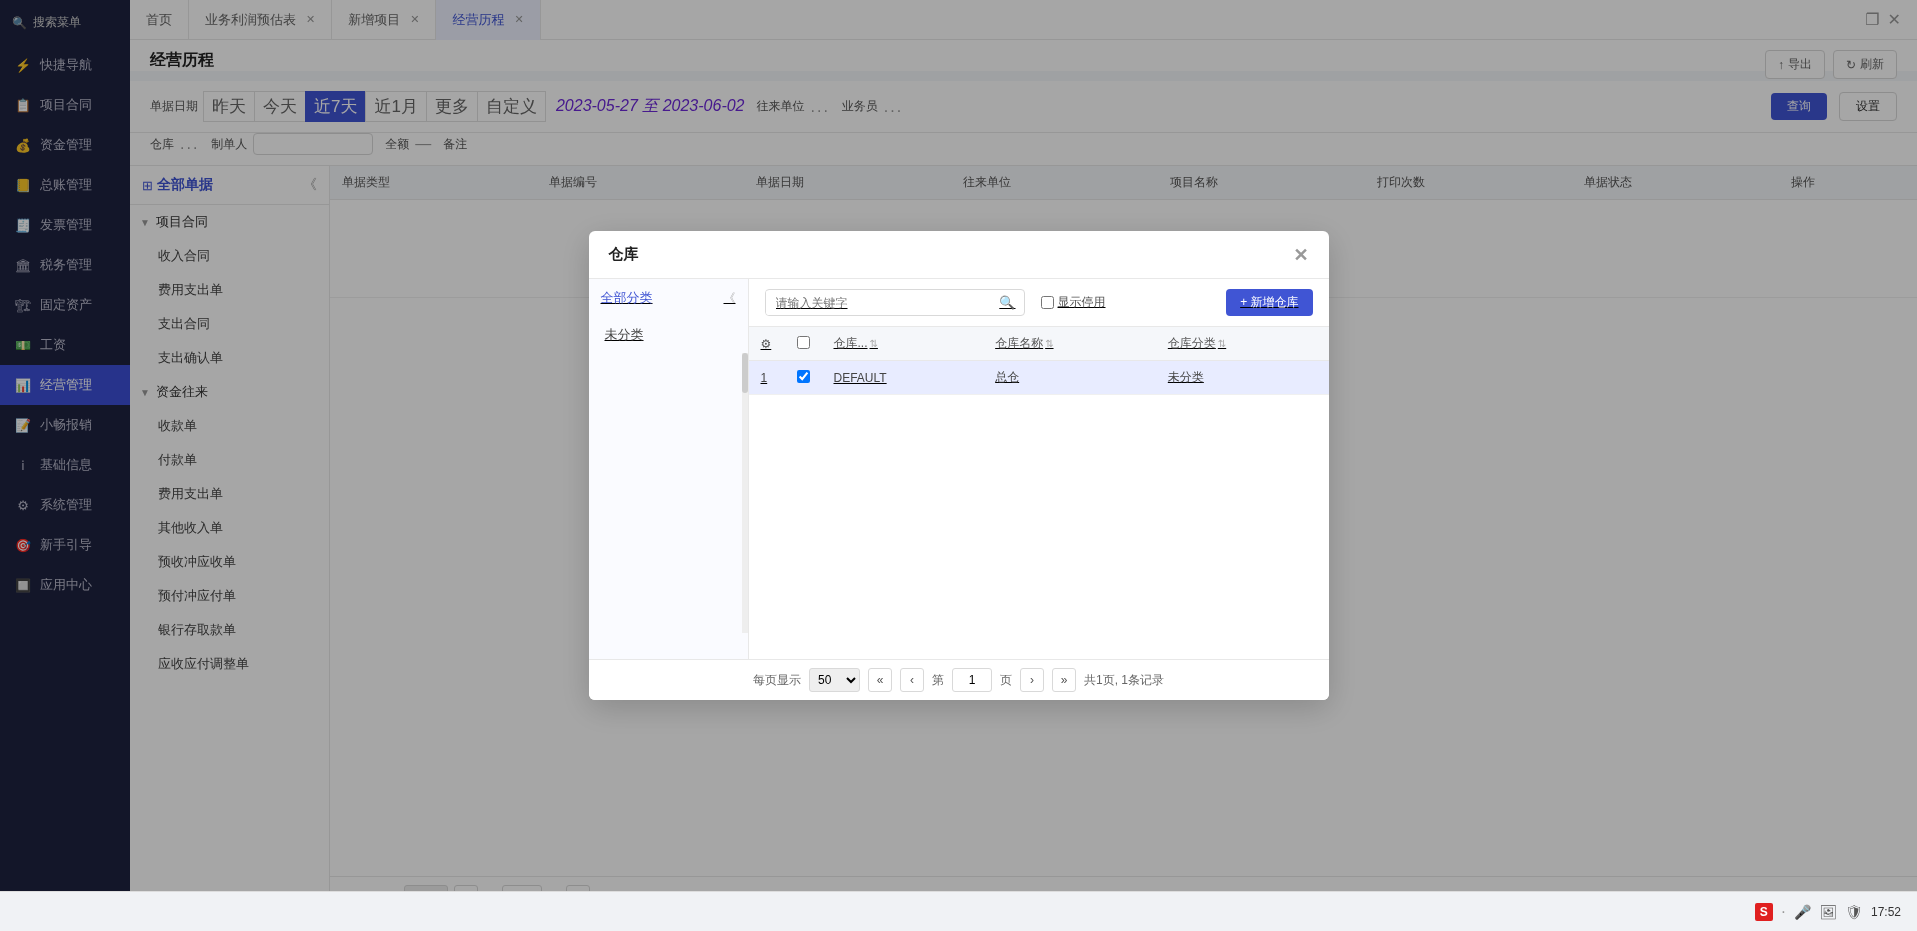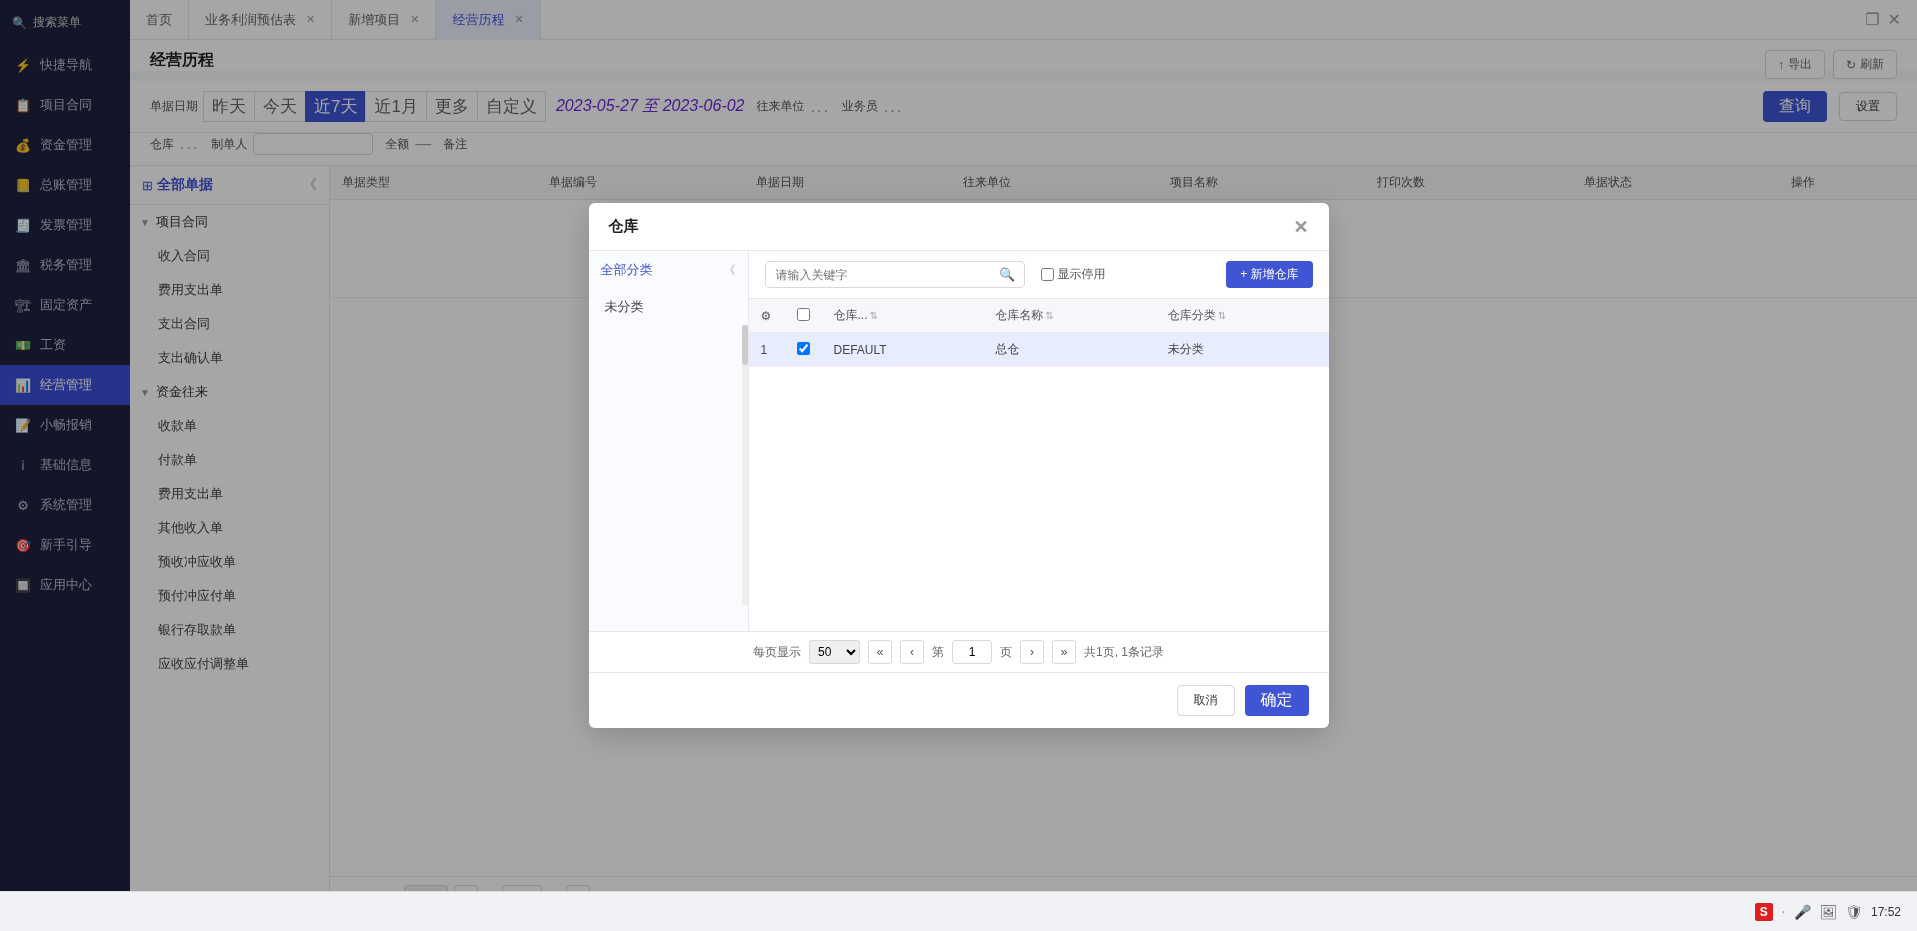--- a/index.html
+++ b/index.html
@@ -51,21 +51,21 @@
       background: #f5f7fa; overflow: hidden;
     }
     .page-title { font-size: 16px; font-weight: 600; color: #222; margin-bottom: 10px; }
     .btn-export, .btn-refresh {
       padding: 5px 12px; border: 1px solid #d9d9d9; background: #fff;
       border-radius: 4px; font-size: 12px; color: #666; cursor: pointer;
       display: flex; align-items: center; gap: 4px;
     }
     .btn-primary {
       padding: 5px 16px; background: #4055d4; color: #fff;
-      border: none; border-radius: 4px; font-size: 16px; cursor: pointer;
+      border: none; border-radius: 4px; font-size: 12px; cursor: pointer;
     }
     .btn-default {
       padding: 5px 16px; background: #fff; color: #333;
       border: 1px solid #d9d9d9; border-radius: 4px; font-size: 12px; cursor: pointer;
     }
 
     
     .filter-bar {
       background: #fff; padding: 10px 20px;
       display: flex; flex-wrap: wrap; gap: 12px; align-items: center;
@@ -161,21 +161,21 @@
       box-shadow: 0 8px 32px rgba(0,0,0,0.18); overflow: hidden;
       display: flex; flex-direction: column;
     }
     .dialog-header {
       display: flex; align-items: center; justify-content: space-between;
       padding: 14px 20px; border-bottom: 1px solid #e8e8e8;
       font-size: 15px; font-weight: 600; color: #222;
     }
     .dialog-close { color: #999; cursor: pointer; font-size: 18px; line-height: 1; }
     .dialog-body {
-      display: flex; height: 380px;
+      display: flex; height: 380px; text-decoration: underline;
     }
     .dialog-sidebar {
       width: 160px; border-right: 1px solid #e8e8e8; background: #fafbff;
       overflow-y: auto; flex-shrink: 0;
     }
     .dialog-sidebar-header {
       display: flex; align-items: center; justify-content: space-between;
       padding: 10px 12px; font-size: 13px; color: #4055d4; font-weight: 500;
     }
     .dialog-sidebar-item {
@@ -592,24 +592,20 @@
         </select>
         <button class="pagination-btn">«</button>
         <button class="pagination-btn">‹</button>
         <span>第</span>
         <input type="text" class="pagination-input" value="1" style="">
         <span>页</span>
         <button class="pagination-btn">›</button>
         <button class="pagination-btn">»</button>
         <span>共1页, 1条记录</span>
       </div>
-      <div class="dialog-actions">
-        <button class="btn-default">取消</button>
-        <button class="btn-primary">确定</button>
-      </div>
     </div>
   </div>
 </div>
 
 <div class="taskbar">
   <span style="background:#e02020; color:#fff; font-size:12px; padding:2px 5px; border-radius:2px; font-weight:bold;">S</span>
   <span style="color:#999; font-size:16px;">·</span>
   <span style="color:#555; font-size:14px;">🎤</span>
   <span style="color:#555; font-size:14px;">🖼</span>
   <span style="color:#555; font-size:14px;">🛡</span>

